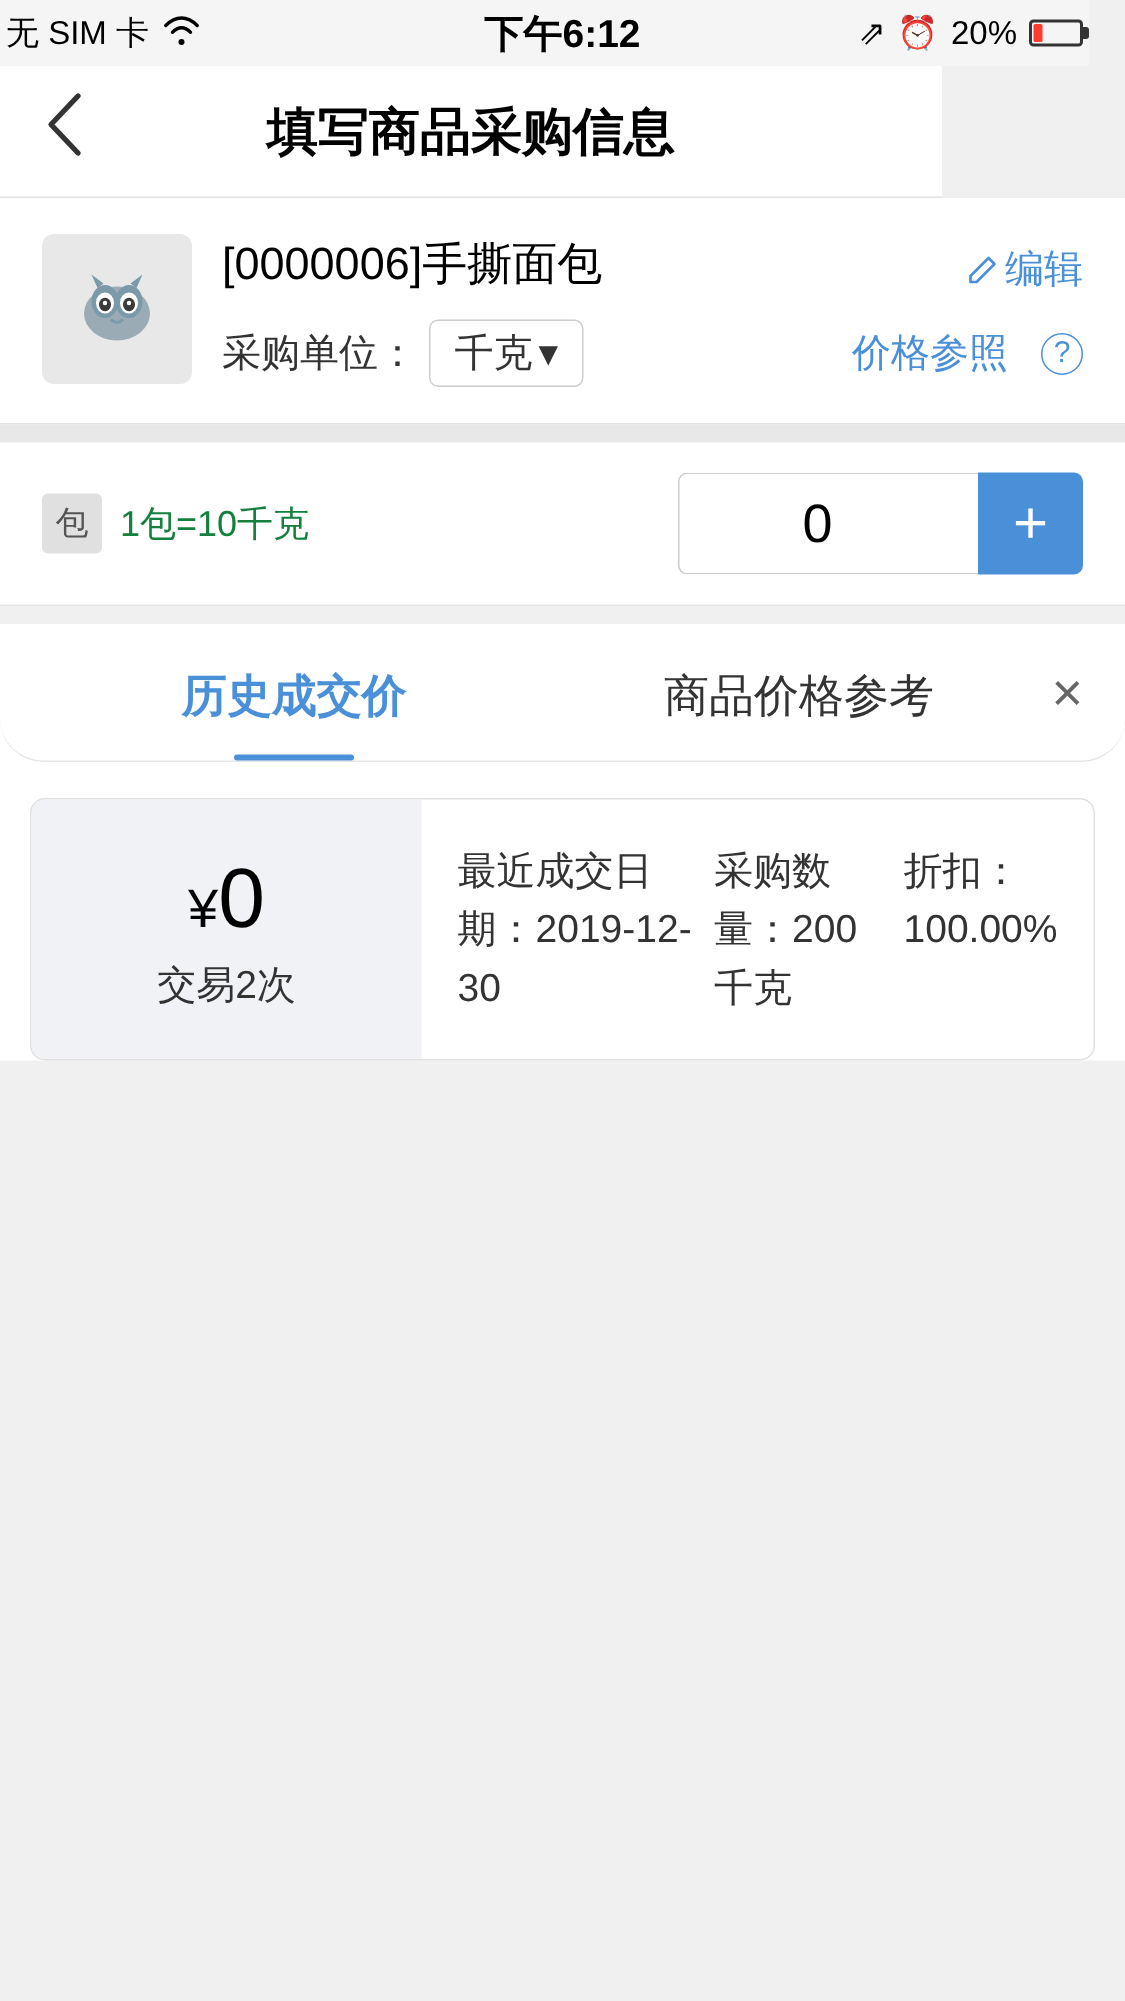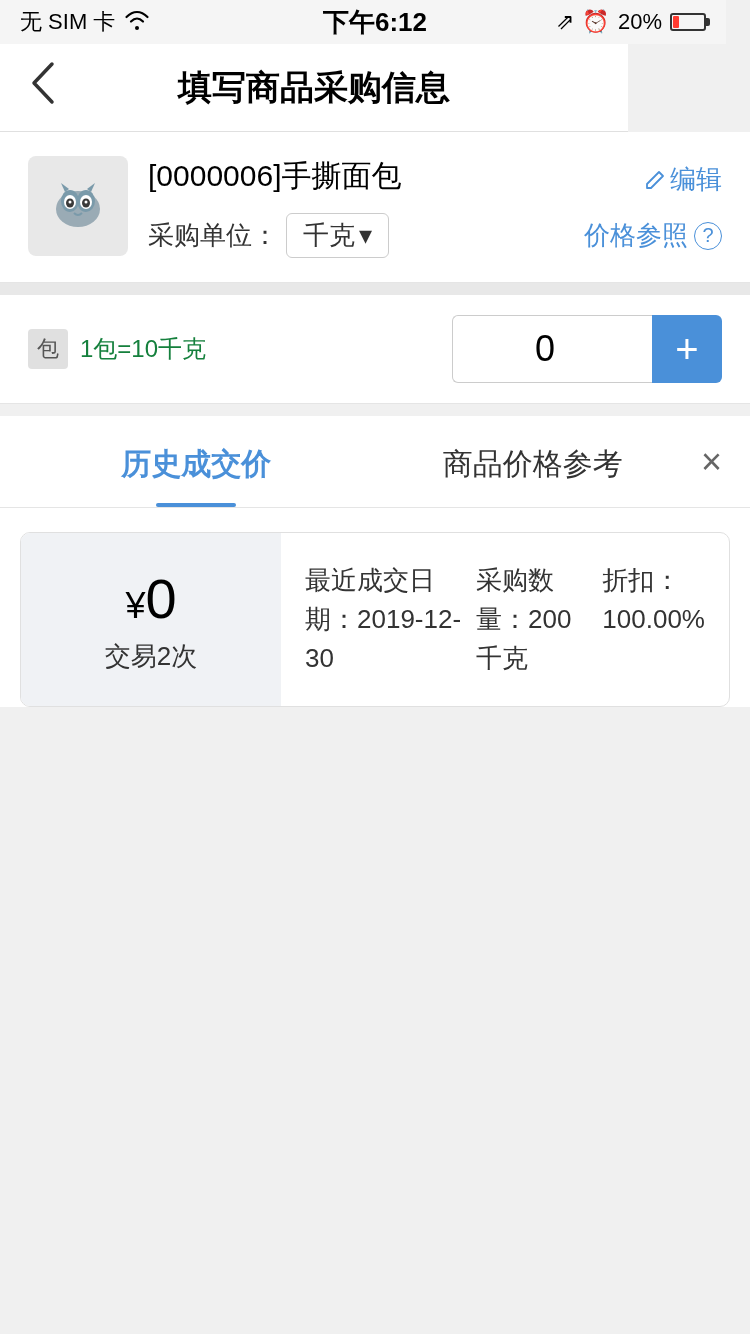--- a/index.html
+++ b/index.html
@@ -14,21 +14,21 @@
     }
 
     
     .status-bar {
       width: 726px;
       height: 44px;
       background: #f5f5f5;
       display: flex;
       align-items: center;
       justify-content: space-between;
-      padding: 0 20px;
+      padding: 0 4px;
       font-size: 24px;
       font-weight: 500;
     }
     .status-left {
       display: flex;
       align-items: center;
       gap: 8px;
       font-size: 22px;
     }
     .status-center {
@@ -160,21 +160,21 @@
       display: flex;
       align-items: center;
       gap: 4px;
       cursor: pointer;
     }
     .price-ref {
       font-size: 26px;
       color: #4a90d9;
       display: flex;
       align-items: center;
-      gap: 6px;
+      gap: 22px;
       cursor: pointer;
     }
 
     
     .separator {
       height: 12px;
       background: #e8e8e8;
     }
 
     
@@ -241,20 +241,21 @@
     .tabs-section {
       background: #ffffff;
       margin-top: 12px;
     }
     .tabs-header {
       display: flex;
       align-items: center;
       border-bottom: 1px solid #e5e5e5;
       padding: 0 28px;
       position: relative;
+      border-radius: 29px;
     }
     .tab-item {
       flex: 1;
       text-align: center;
       padding: 28px 0 22px;
       font-size: 30px;
       cursor: pointer;
       position: relative;
     }
     .tab-item.active {

